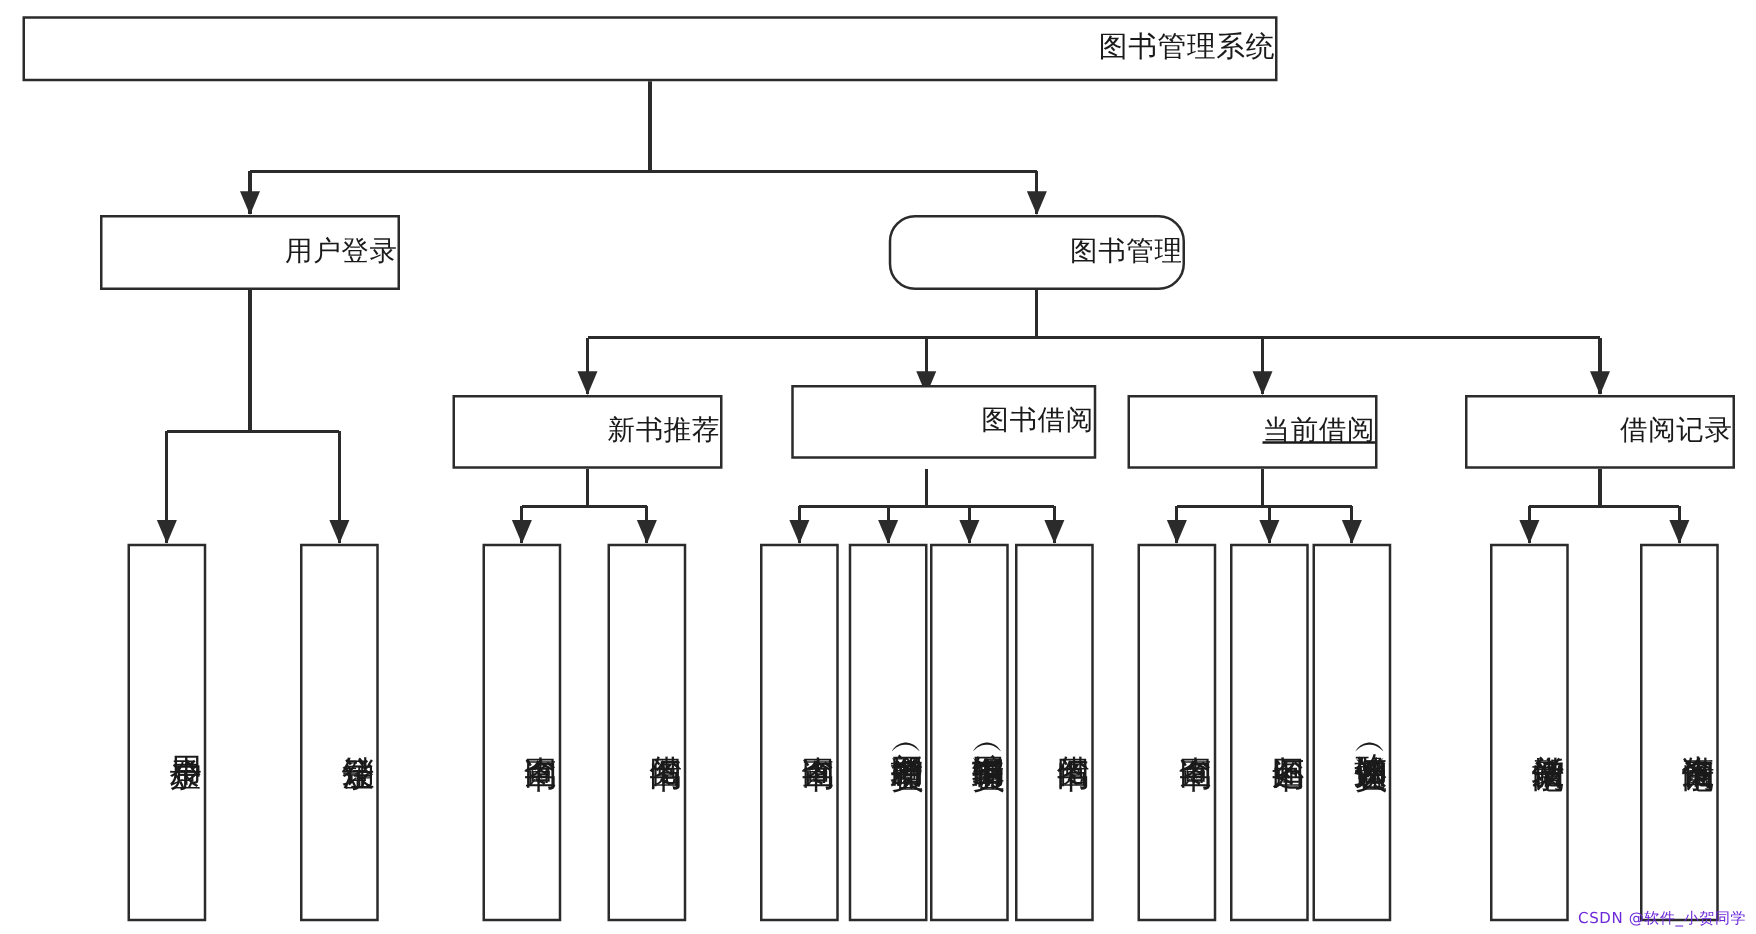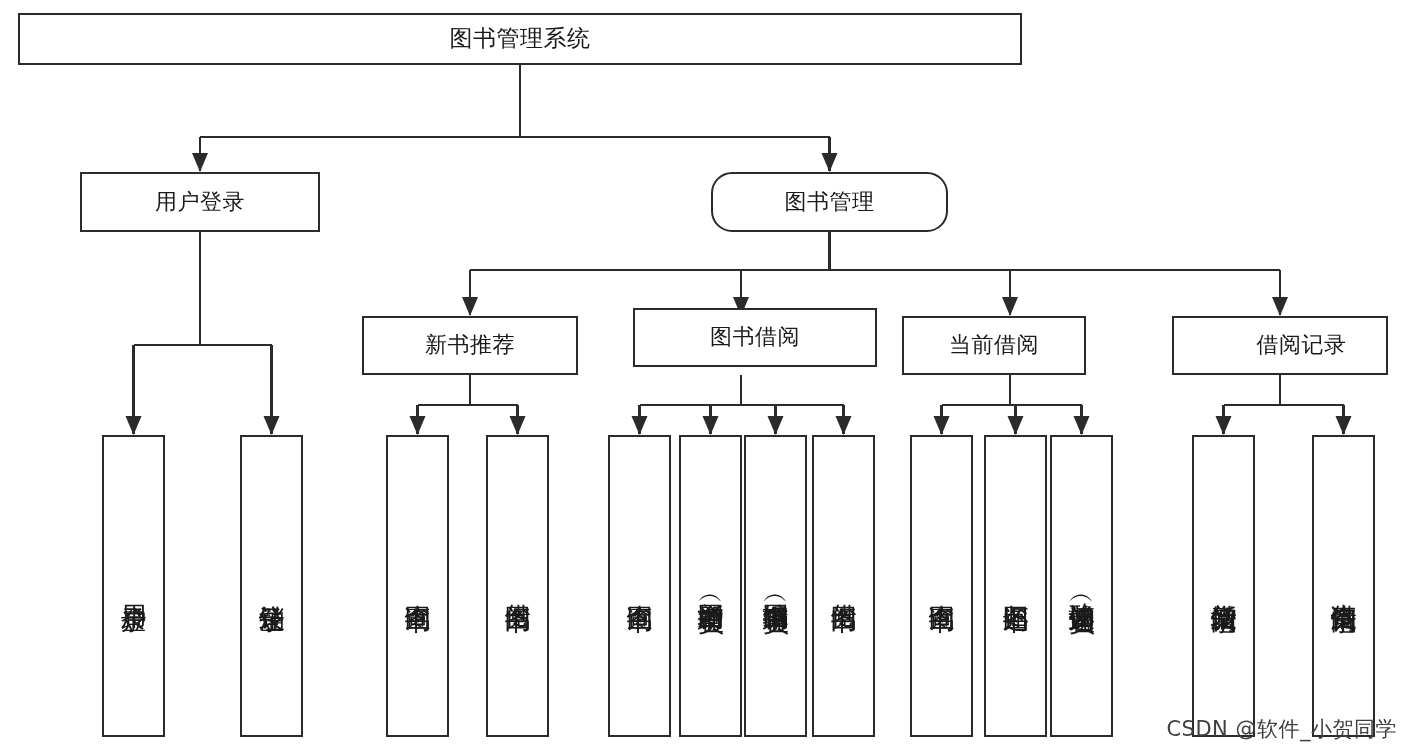--- a/index.html
+++ b/index.html
@@ -26,21 +26,21 @@
     height: 747px;
     pointer-events: none;
   }
   .node {
     position: absolute;
     box-sizing: border-box;
     background: #ffffff;
     border: 2.5px solid #2b2b2b;
     display: flex;
     align-items: center;
-    justify-content: center;
+    justify-content: flex-end;
     color: #1a1a1a;
   }
   .node.h {
     font-size: 22px;
     line-height: 1.1;
     letter-spacing: 0.5px;
     white-space: nowrap;
   }
   .node.root {
     font-size: 23px;
@@ -56,22 +56,22 @@
     line-height: 1.06;
     letter-spacing: 1px;
     color: #1a1a1a;
     white-space: nowrap;
     display: block;
   }
   #watermark {
     position: absolute;
     right: 8px;
     bottom: 4px;
-    font-size: 21px;
-    color: #404040;
+    font-size: 12px;
+    color: #6d28d9;
     letter-spacing: 0.5px;
     white-space: nowrap;
     user-select: none;
   }
 </style>
 </head>
 <body>
 
 <div id="canvas">
 
@@ -139,21 +139,21 @@
       </div>
       <div class="node h" style="left: 711px; top: 172px; width: 237px; height: 60px; border-radius: 21px;">
         <span>图书管理</span>
       </div>
       <div class="node h" style="left: 362px; top: 316px; width: 216px; height: 59px;">
         <span>新书推荐</span>
       </div>
       <div class="node h" style="left: 633px; top: 308px; width: 244px; height: 59px;">
         <span>图书借阅</span>
       </div>
-      <div class="node h" style="left: 902px; top: 316px; width: 184px; height: 59px;">
+      <div class="node h" style="left: 902px; top: 316px; width: 200px; height: 59px; text-decoration: underline;">
         <span>当前借阅</span>
       </div>
       <div class="node h" style="left: 1172px; top: 316px; width: 216px; height: 59px; padding-left: 43px;">
         <span>借阅记录</span>
       </div>
       <div class="node leaf" style="left: 102px; top: 435px; width: 63px; height: 302px;">
         <span class="vtext">用户登录</span>
       </div>
       <div class="node leaf" style="left: 240px; top: 435px; width: 63px; height: 302px;">
         <span class="vtext">注销登录</span>

